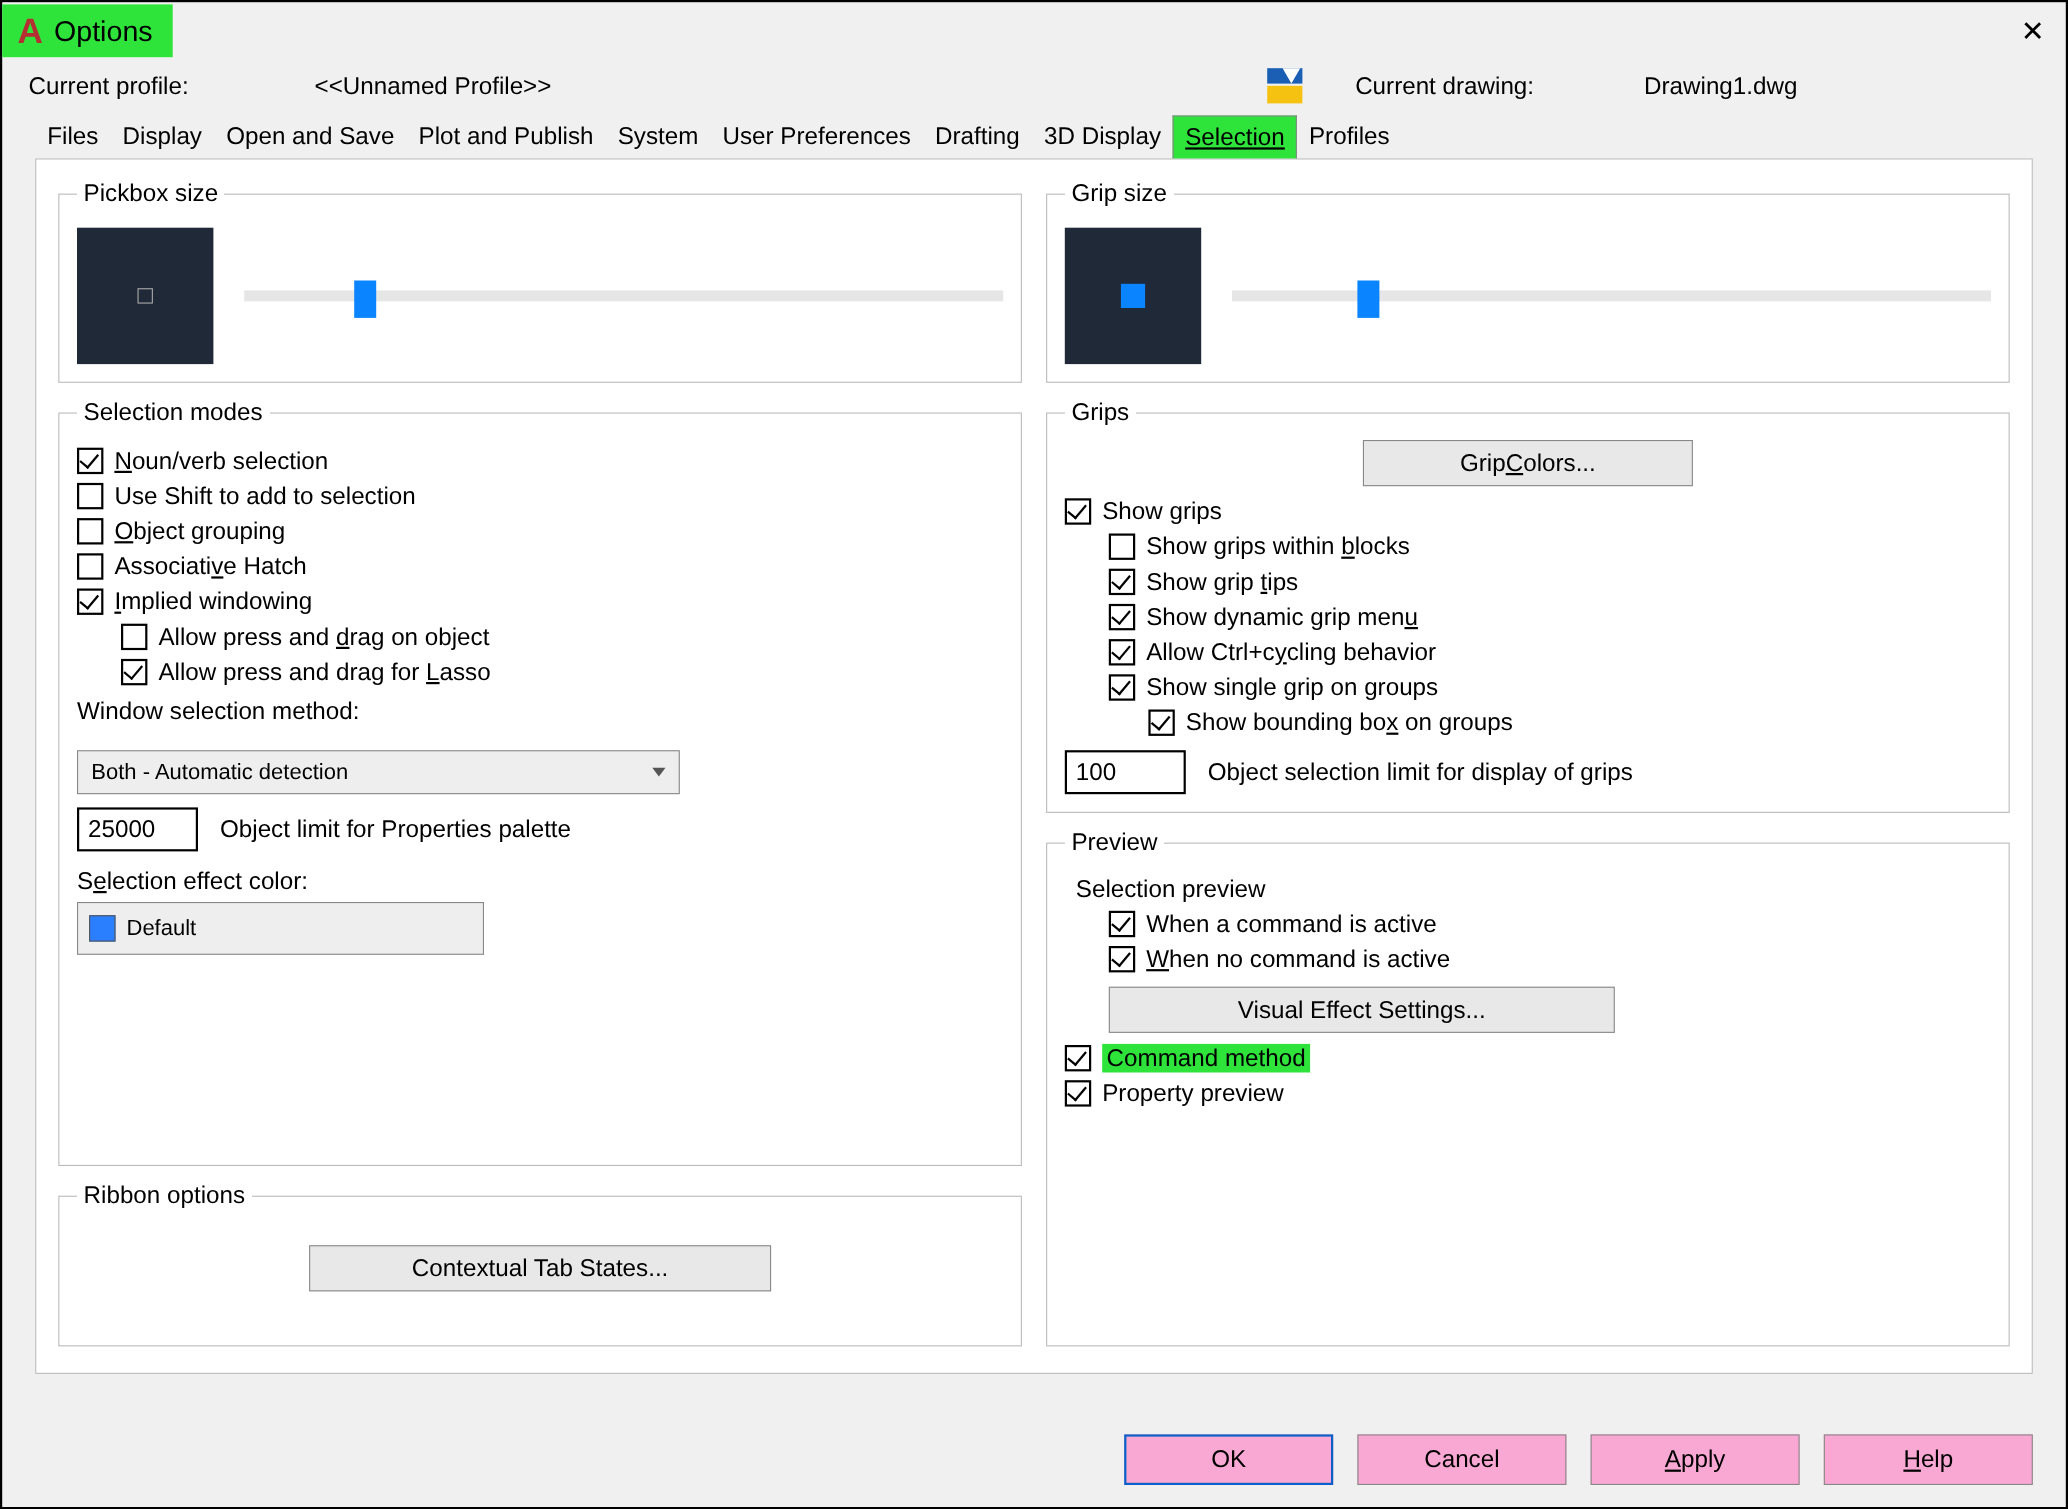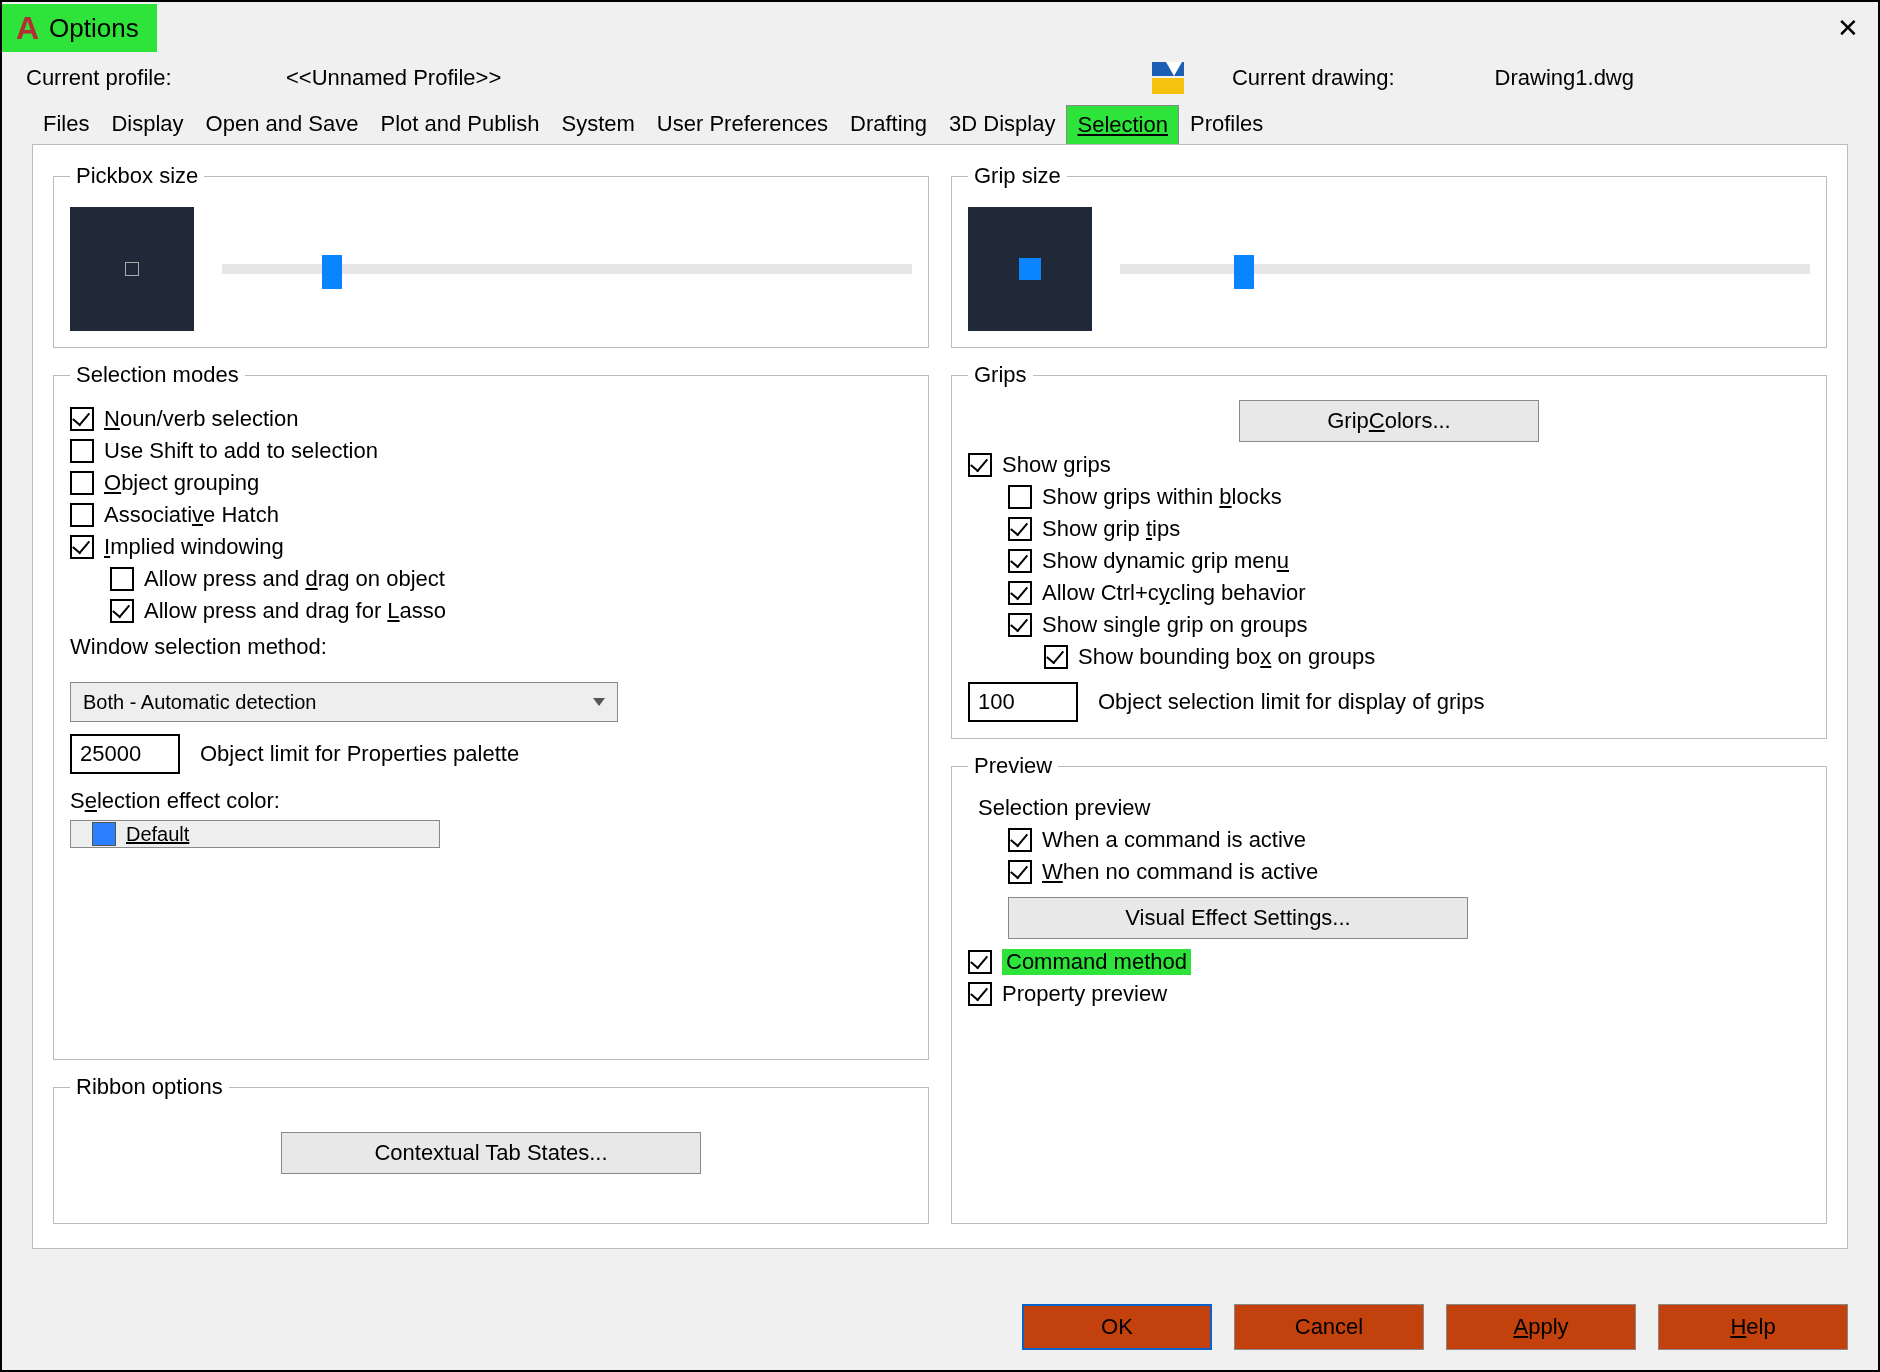--- a/index.html
+++ b/index.html
@@ -151,39 +151,39 @@
   }
   .select .caret {
     width:0;height:0;border-left:6px solid transparent;border-right:6px solid transparent;
     border-top:8px solid #555;
   }
   .textinput {
     height:40px; border:2px solid #000; background:#fff;
     padding: 4px 8px; font-size:22px; width:110px;
   }
   .color-select {
-    height:28px; border:1px solid #888; background:#eee;
-    display:flex; align-items:center; gap:10px; padding:0 21px;
-    width: 370px; cursor:pointer;text-decoration:underline;
+    height:48px; border:1px solid #888; background:#eee;
+    display:flex; align-items:center; gap:10px; padding:0 10px;
+    width: 370px; cursor:pointer;
   }
   .color-sw { width:24px; height:24px; background:#2a7fff; border:1px solid #555;}
   .btn {
     height:42px; border:1px solid #888; background:#e8e8e8;
     display:flex; align-items:center; justify-content:center;
     padding: 0 20px; cursor:pointer; font-size:22px;
   }
   .btn-wide { width: 300px; }
   .row { display:flex; align-items:center; gap:20px; margin-top:12px; }
   .label { font-size:22px; }
   .footer {
     position:absolute; bottom: 20px; right: 30px;
     display:flex; gap:22px;
   }
   .footer .fbtn {
-    width:190px; height:46px; border:1px solid #888; background:#c2410c;
+    width:190px; height:46px; border:1px solid #888; background:#f9a8d4;
     display:flex; align-items:center; justify-content:center;
     font-size:22px; cursor:pointer;
   }
   .footer .fbtn.primary { border:2px solid #0a62c9; }
   .sub-title { font-size:22px; margin: 4px 0 6px 10px; }
   .center { display:flex; justify-content:center; }
 </style>
 </head>
 <body>
 

